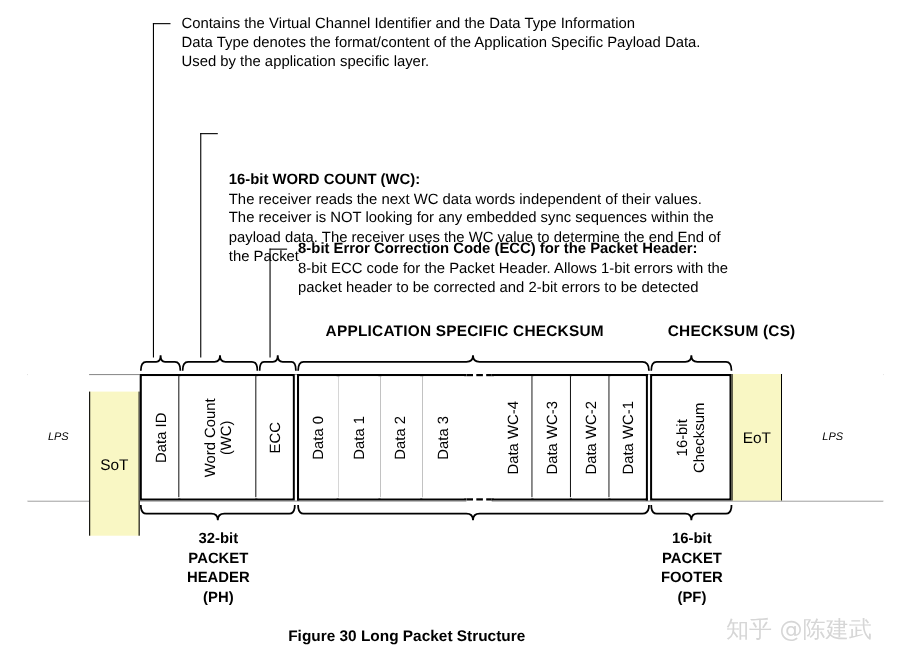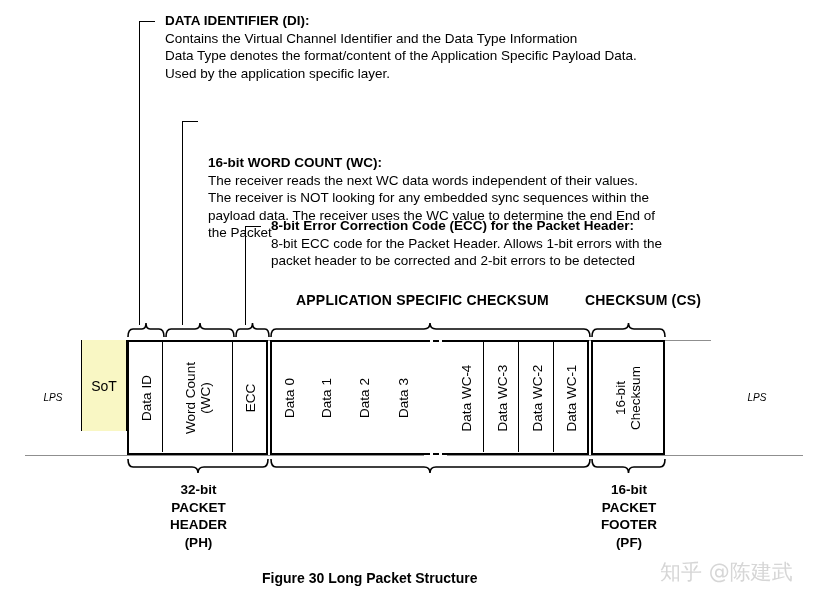--- a/index.html
+++ b/index.html
@@ -146,21 +146,20 @@
 </style>
 </head>
 <body>
 
 <div id="page">
 
   <div class="leader-stub" style="left:139px; top:21px; width:16px;"></div>
   <div class="leader-drop" style="left:139px; top:21px; height:304px;"></div>
 
   <div class="callout" style="left:165px; top:12px;">
-    <div class="title">DATA IDENTIFIER (DI):</div>
     <div class="body">
       <div>Contains the Virtual Channel Identifier and the Data Type Information</div>
       <div>Data Type denotes the format/content of the Application Specific Payload Data.</div>
       <div>Used by the application specific layer.</div>
     </div>
   </div>
 
   <div class="leader-stub" style="left:182px; top:121px; width:16px;"></div>
   <div class="leader-drop" style="left:182px; top:121px; height:204px;"></div>
 
@@ -179,21 +178,21 @@
 
   <div class="callout" style="left:271px; top:217px;">
     <div class="title">8-bit Error Correction Code (ECC) for the Packet Header:</div>
     <div class="body">
       <div>8-bit ECC code for the Packet Header. Allows 1-bit errors with the</div>
       <div>packet header to be corrected and 2-bit errors to be detected</div>
     </div>
   </div>
 
   <div class="section-cap" style="left:296px; top:292px;">APPLICATION SPECIFIC CHECKSUM</div>
-  <div class="section-cap" style="left:585px; top:292px;">CHECKSUM (CS)</div>
+  <div class="section-cap" style="left:607px; top:292px;">CHECKSUM (CS)</div>
 
   <div class="brace" style="left:127px; top:322px;">
     <svg width="38" height="16" viewBox="0 0 38 16">
       <path d="M1,15 Q1,7 6,7 L15,7 Q19,7 19,1 Q19,7 23,7 L32,7 Q37,7 37,15" fill="none" stroke="#000" stroke-width="1.6"></path>
     </svg>
   </div>
 
   <div class="brace" style="left:165px; top:322px;">
     <svg width="70" height="16" viewBox="0 0 70 16">
       <path d="M1,15 Q1,7 6,7 L30,7 Q35,7 35,1 Q35,7 40,7 L64,7 Q69,7 69,15" fill="none" stroke="#000" stroke-width="1.6"></path>
@@ -216,21 +215,21 @@
     <svg width="76" height="16" viewBox="0 0 76 16">
       <path d="M1,15 Q1,7 6,7 L32,7 Q37.5,7 37.5,1 Q37.5,7 43,7 L69,7 Q74,7 74,15" fill="none" stroke="#000" stroke-width="1.6"></path>
     </svg>
   </div>
 
   <div class="rail" style="left:25px; top:340px; width:778px;"></div>
   <div class="rail" style="left:25px; top:455px; width:778px;"></div>
 
   <div class="lps-cell" style="left:25px; top:340px; width:56px; height:115px;">LPS</div>
 
-  <div class="sot-cell" style="left:81px; top:340px; width:46px; height:91px;">SoT</div>
+  <div class="sot-cell" style="left:81px; top:356px; width:46px; height:131px;">SoT</div>
 
   <div class="group-box" style="left:127px; top:340px; width:141px; height:115px;">
     <div class="vdiv" style="left:33px; top:0; height:110px;"></div>
     <div class="vdiv" style="left:103px; top:0; height:110px;"></div>
   </div>
   <div class="vcell" style="left:129px; top:342px; width:33px; height:111px;">
     <span class="vlabel">Data ID</span>
   </div>
   <div class="vcell" style="left:164px; top:342px; width:68px; height:111px;">
     <span class="vlabel" style="white-space:pre;">Word Count
@@ -284,20 +283,21 @@
   <div class="vcell" style="left:555px; top:342px; width:32px; height:111px;">
     <span class="vlabel">Data WC-1</span>
   </div>
 
   <div class="group-box" style="left:591px; top:340px; width:74px; height:115px;"></div>
   <div class="vcell" style="left:593px; top:342px; width:70px; height:111px;">
     <span class="vlabel" style="white-space:pre;">16-bit
 Checksum</span>
   </div>
 
+  <div class="sot-cell" style="left:665px; top:340px; width:46px; height:115px;">EoT</div>
 
   <div class="lps-cell" style="left:711px; top:340px; width:92px; height:115px;">LPS</div>
 
   <div class="brace" style="left:127px; top:458px;">
     <svg width="143" height="16" viewBox="0 0 143 16">
       <path d="M1,1 Q1,9 6,9 L65,9 Q71,9 71,15 Q71,9 77,9 L136,9 Q141,9 141,1" fill="none" stroke="#000" stroke-width="1.6"></path>
     </svg>
   </div>
 
   <div class="brace" style="left:270px; top:458px;">

